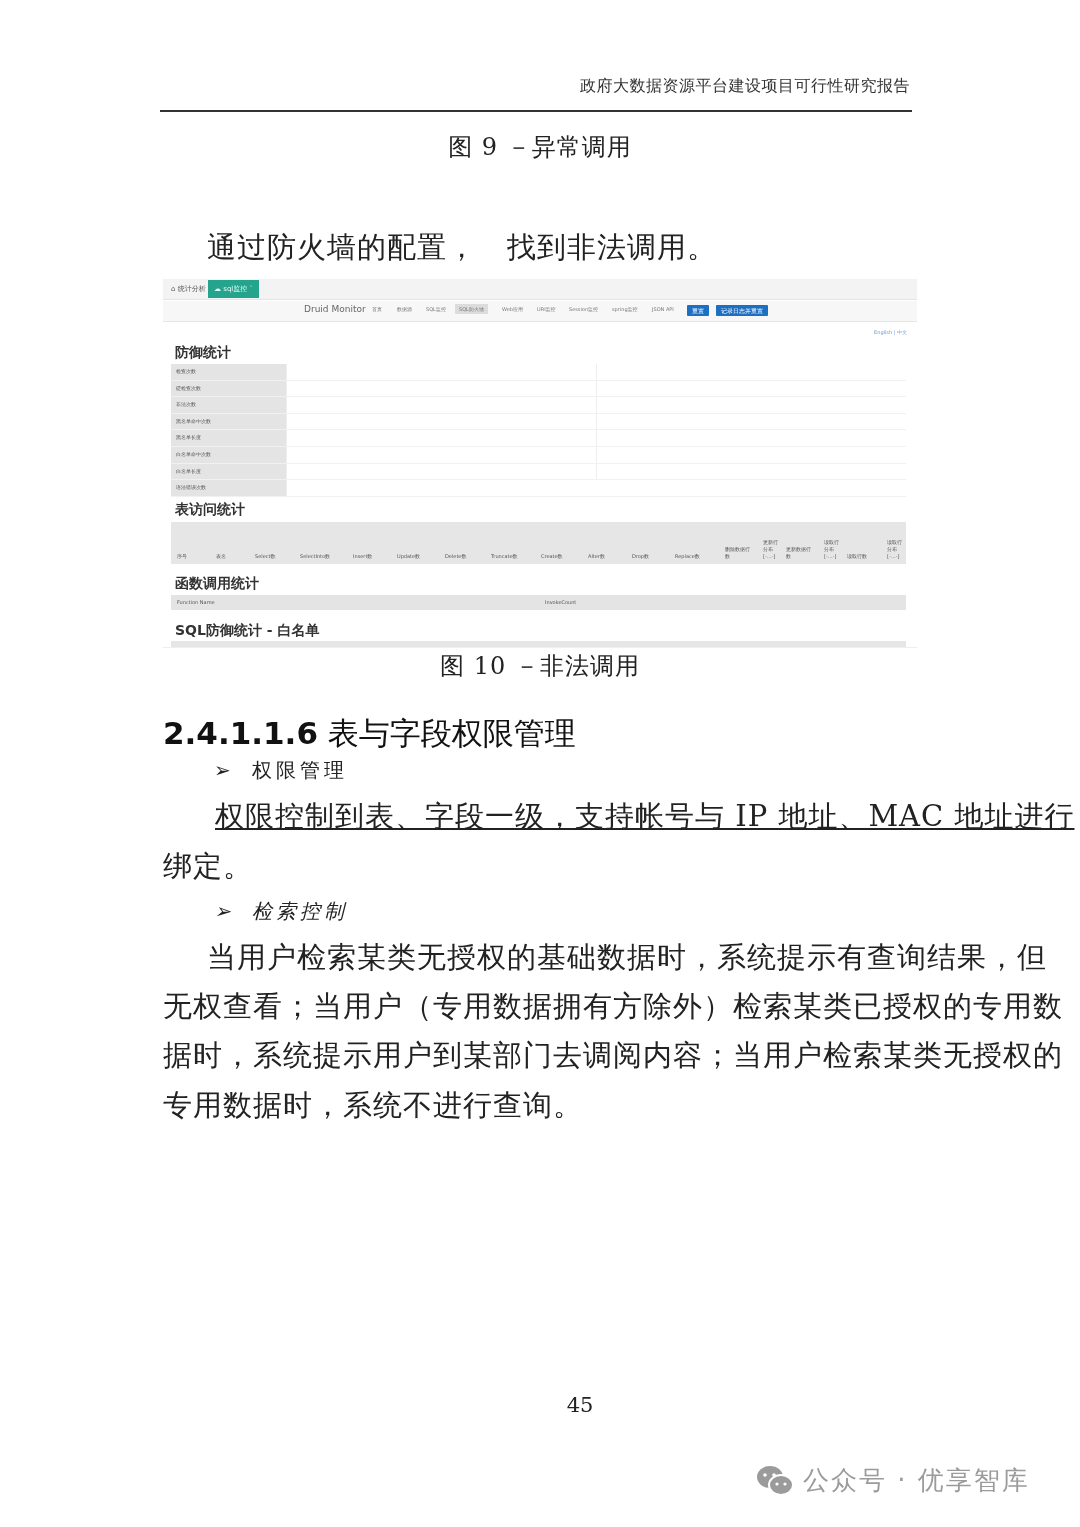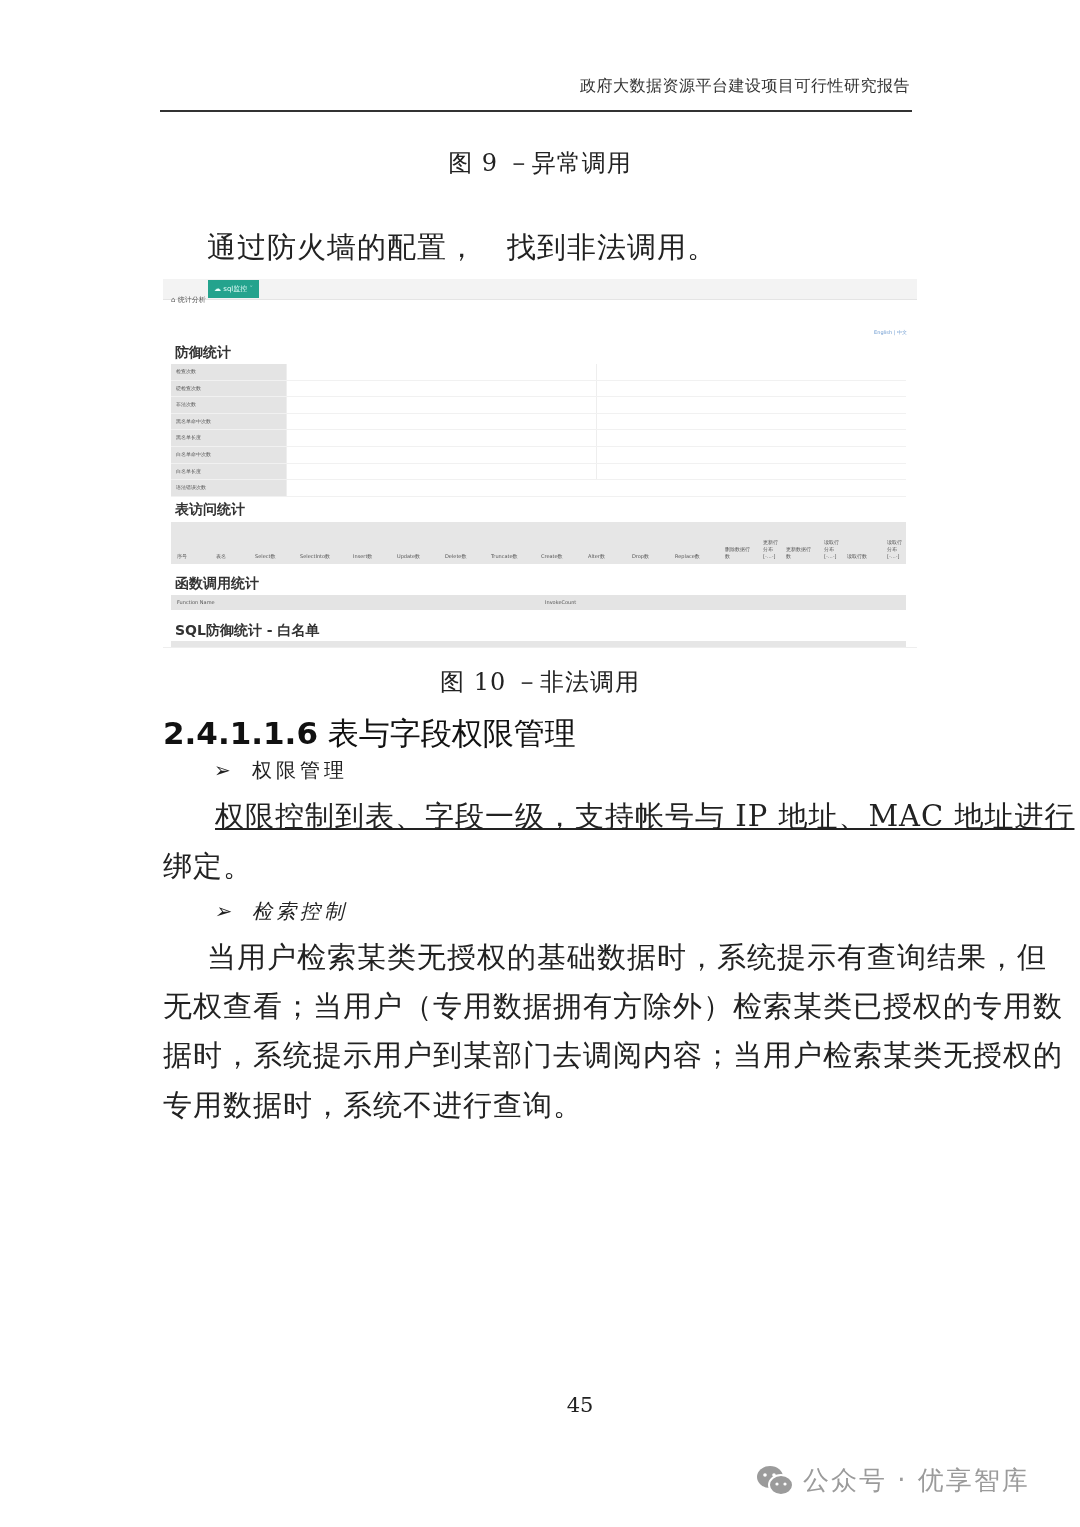--- a/index.html
+++ b/index.html
@@ -2,21 +2,21 @@
 <html><head>
 <meta charset="utf-8">
 <style>
   html, body { margin:0; padding:0; background:#ffffff; }
   body { width:1080px; height:1527px; position:relative; overflow:hidden;
          font-family:"DejaVu Serif", serif; color:#222; }
   .abs { position:absolute; }
 
   .running-header { left:560px; top:76px; width:350px; text-align:right; font-size:16px; color:#333; letter-spacing:0.5px; }
   .header-rule { left:160px; top:110px; width:752px; height:2px; background:#333; }
-  .caption { font-size:24px; color:#222; text-align:center; width:760px; left:160px; letter-spacing:1px;margin-top:16px; }
+  .caption { font-size:24px; color:#222; text-align:center; width:760px; left:160px; letter-spacing:1px; }
   .para { font-size:29px; line-height:50px; color:#222; letter-spacing:1px; }
 
   
   .shot { left:163px; top:279px; width:754px; height:368px; background:#fff; overflow:hidden;
           font-family:"DejaVu Sans", sans-serif; border-bottom:1px solid #eee; }
   .tabbar { left:0; top:0; width:754px; height:20px; background:#f3f3f3; border-bottom:1px solid #e4e4e4; }
   .tab { top:1px; height:18px; font-size:7px; line-height:18px; padding:0 6px; color:#555; }
   .tab.active { background:#24a38d; color:#e9fffb; }
   .navbar { left:0; top:22px; width:754px; height:20px; background:#f7f7f7; border-bottom:1px solid #e6e6e6; }
   .brand { left:141px; top:3px; font-size:9px; color:#666; }
@@ -47,31 +47,45 @@
 
 <div class="abs running-header">政府大数据资源平台建设项目可行性研究报告</div>
 <div class="abs header-rule"></div>
 
 <div class="abs caption" style="top:131px;">图 9 －异常调用</div>
 
 <div class="abs para" style="left:207px; top:222px;">通过防火墙的配置，　找到非法调用。</div>
 
 <div class="abs shot">
   <div class="abs tabbar">
-    <div class="abs tab" style="left:2px;margin-top:11px;">
+    <div class="abs tab" style="left:2px;">
       <span>⌂</span>
       <span>统计分析</span>
     </div>
     <div class="abs tab active" style="left:45px;">
       <span>☁</span>
       <span>sql监控</span>
       <span style="opacity:.6;">˅</span>
     </div>
   </div>
 
+  <div class="abs navbar">
+    <div class="abs brand">Druid Monitor</div>
+    <span class="abs navlink" style="left:209px;">首页</span>
+    <span class="abs navlink" style="left:234px;">数据源</span>
+    <span class="abs navlink" style="left:263px;">SQL监控</span>
+    <span class="abs navlink sel" style="left:292px;">SQL防火墙</span>
+    <span class="abs navlink" style="left:339px;">Web应用</span>
+    <span class="abs navlink" style="left:374px;">URI监控</span>
+    <span class="abs navlink" style="left:406px;">Session监控</span>
+    <span class="abs navlink" style="left:449px;">spring监控</span>
+    <span class="abs navlink" style="left:489px;">JSON API</span>
+    <span class="abs btn" style="left:524px;">重置</span>
+    <span class="abs btn" style="left:553px;">记录日志并重置</span>
+  </div>
 
   <div class="abs lang">English | 中文</div>
 
   <div class="abs sec-title" style="left:12px; top:65px;">防御统计</div>
   <div class="abs stat-table">
     <div class="stat-row">
         <div class="stat-label">检查次数</div>
         <div class="stat-val"></div>
         <div class="stat-val"></div>
       </div>

